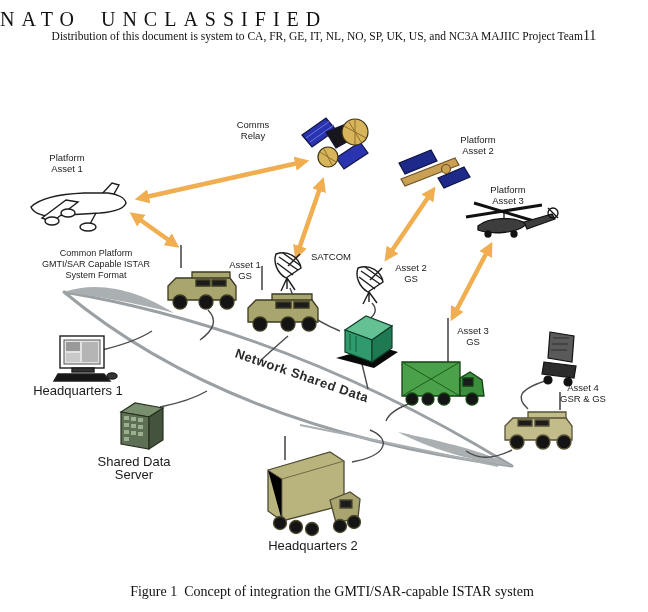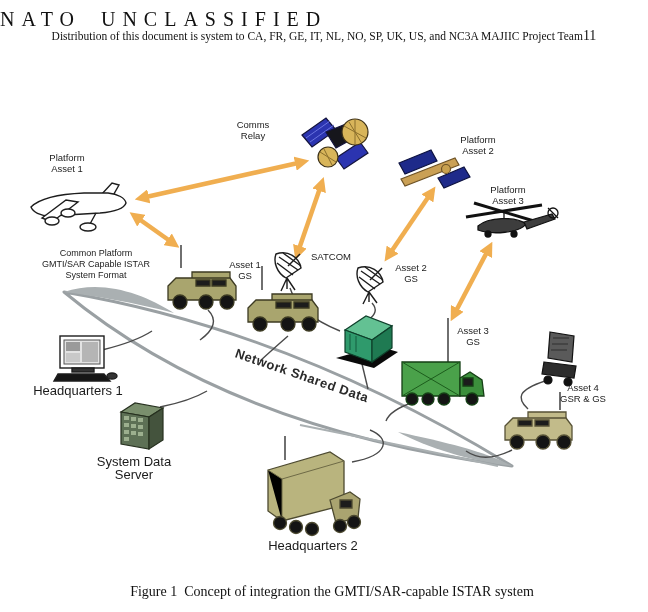--- a/index.html
+++ b/index.html
@@ -250,18 +250,18 @@
 <div class="dlabel" style="left:387px;top:262px;width:48px;">Asset 2
 GS</div>
 <div class="dlabel" style="left:449px;top:325px;width:48px;">Asset 3
 GS</div>
 <div class="dlabel" style="left:550px;top:382px;width:66px;">Asset 4
 GSR &amp; GS</div>
 <div class="dlabel" style="left:28px;top:248px;width:136px;font-size:9px;">Common Platform
 GMTI/SAR Capable ISTAR
 System Format</div>
 <div class="dlabel big" style="left:26px;top:384px;width:104px;">Headquarters 1</div>
-<div class="dlabel big" style="left:91px;top:455px;width:86px;">System Data
+<div class="dlabel big" style="left:91px;top:455px;width:86px;">Shared Data
 Server</div>
 <div class="net-label">Network Shared Data</div>
 <div class="dlabel big" style="left:266px;top:539px;width:94px;">Headquarters 2</div>
 
 <div class="caption">Figure 1  Concept of integration the GMTI/SAR-capable ISTAR system</div>
 
 </body></html>

